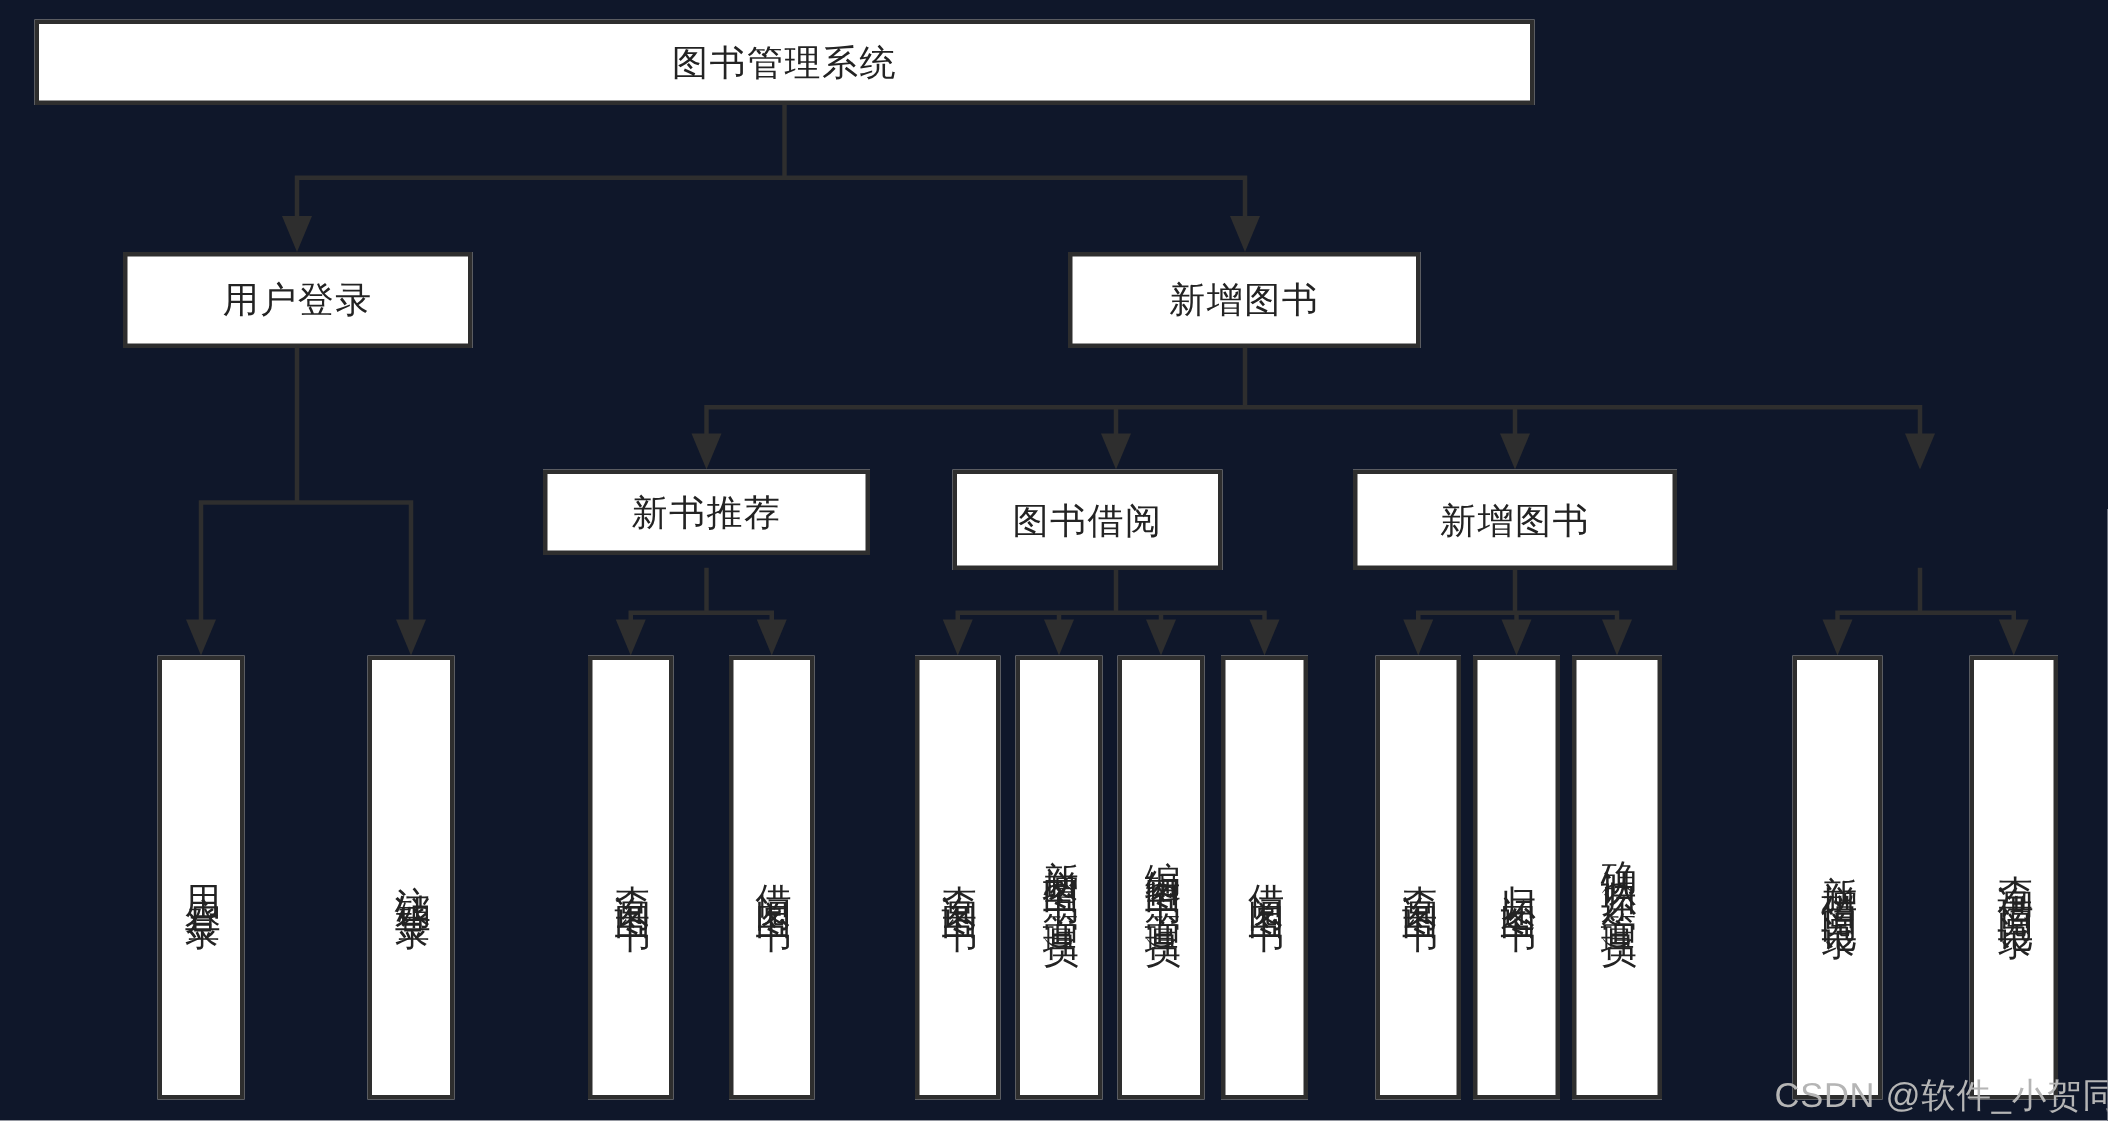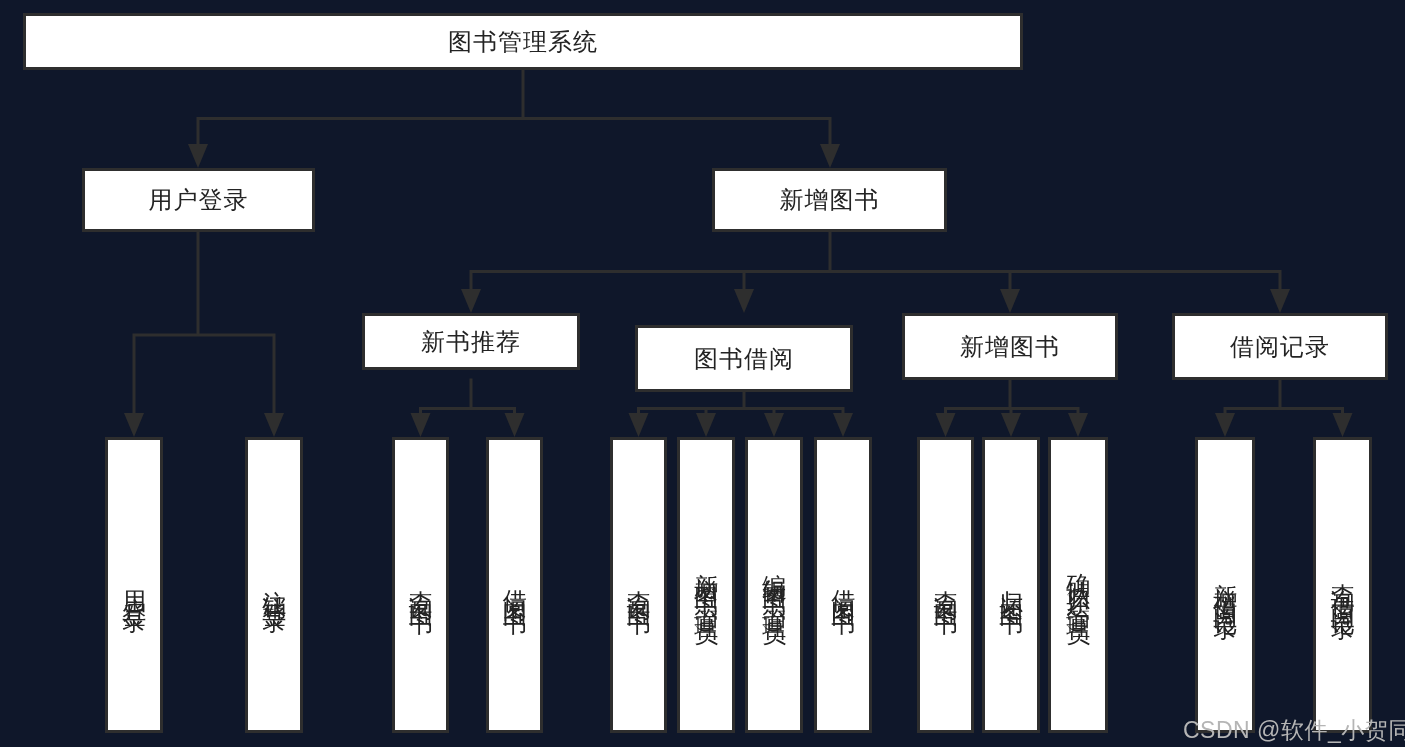--- a/index.html
+++ b/index.html
@@ -40,21 +40,21 @@
     font-size: 24px;
     letter-spacing: 7px;
     line-height: 1.1;
     white-space: nowrap;
   }
   
   .n-root { left: 23px;  top: 13px;  width: 1000px; height: 57px; }
   .n-l2a  { left: 82px;  top: 168px; width: 233px;  height: 64px; }
   .n-l2b  { left: 712px; top: 168px; width: 235px;  height: 64px; }
   .n-l3a  { left: 362px;  top: 313px; width: 218px; height: 57px; }
-  .n-l3b  { left: 635px;  top: 313px; width: 218px; height: 67px; margin-top: 12px; }
+  .n-l3b  { left: 635px;  top: 313px; width: 180px; height: 67px; }
   .n-l3c  { left: 902px;  top: 313px; width: 216px; height: 67px; }
   .n-l3d  { left: 1172px; top: 313px; width: 216px; height: 67px; }
   .leaf   { top: 437px; height: 296px; }
   .n-f1  { left: 105px;  width: 58px; }
   .n-f2  { left: 245px;  width: 58px; }
   .n-f3  { left: 392px;  width: 57px; }
   .n-f4  { left: 486px;  width: 57px; }
   .n-f5  { left: 610px;  width: 57px; }
   .n-f6  { left: 677px;  width: 58px; }
   .n-f7  { left: 745px;  width: 58px; }
@@ -134,23 +134,20 @@
 
   <div class="box n-l3a">
     <span class="h-label">新书推荐</span>
   </div>
   <div class="box n-l3b">
     <span class="h-label">图书借阅</span>
   </div>
   <div class="box n-l3c">
     <span class="h-label">新增图书</span>
   </div>
-  <div class="box n-l3d">
-    <span class="h-label">借阅记录</span>
-  </div>
 
   <div class="box leaf n-f1">
     <span class="v-label">用户登录</span>
   </div>
   <div class="box leaf n-f2">
     <span class="v-label">注销登录</span>
   </div>
   <div class="box leaf n-f3">
     <span class="v-label">查询图书</span>
   </div>

